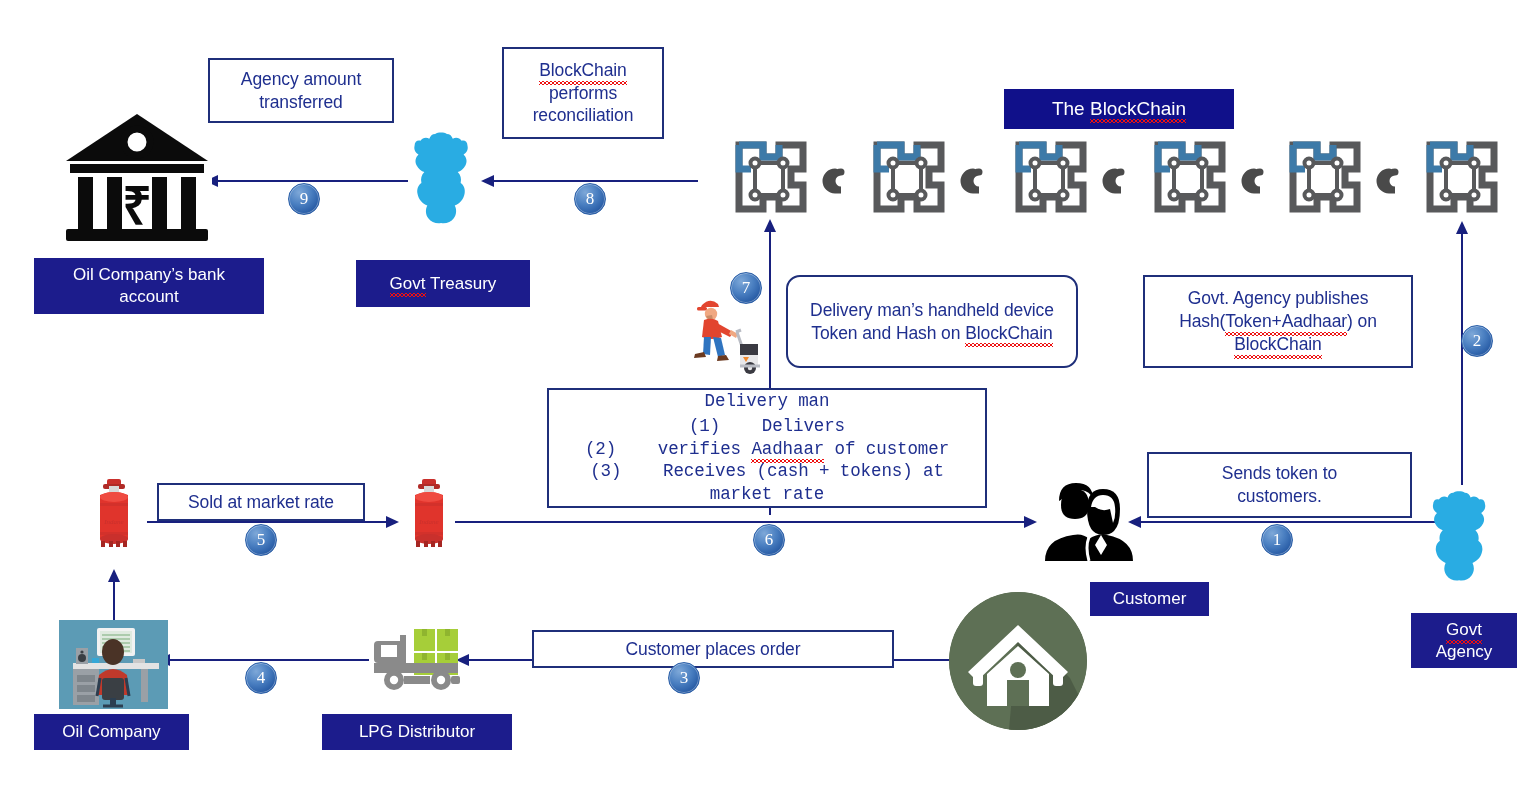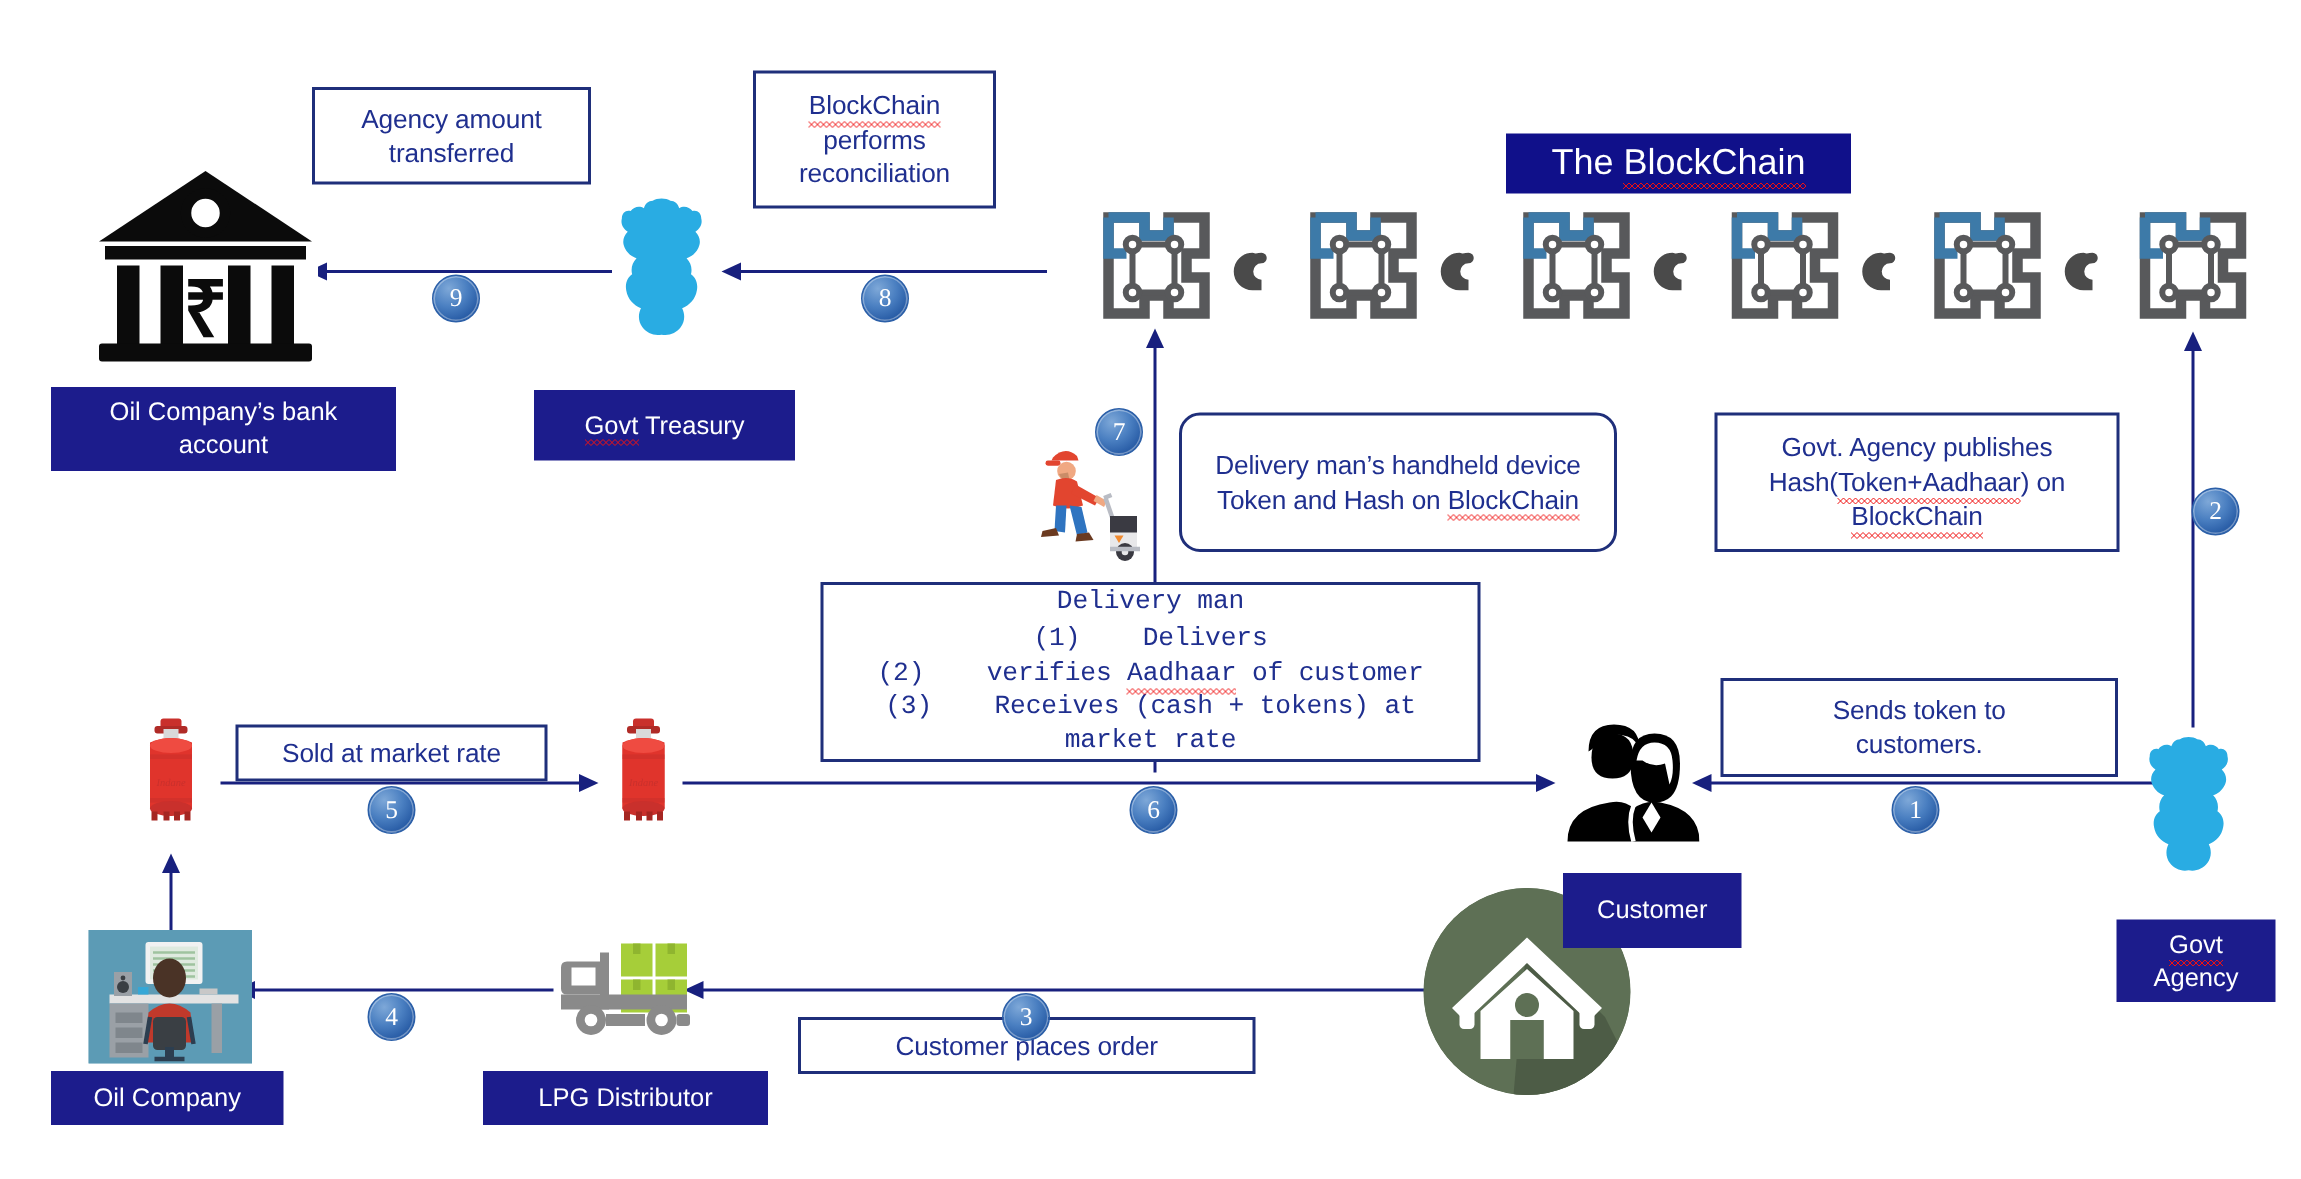--- a/index.html
+++ b/index.html
@@ -105,21 +105,21 @@
 
   
   .people{position:absolute;z-index:5;}
 
   
   .delman{position:absolute;z-index:5;}
 
   
   .bcTitle{
     position:absolute;background:#10108a;color:#ffffff;
-    font-size:24px;display:flex;align-items:center;justify-content:center;
+    font-size:19px;display:flex;align-items:center;justify-content:center;
     z-index:7;
   }
 </style>
 </head>
 <body>
 
 <div id="stage">
 
   <svg width="0" height="0" style="position:absolute" aria-hidden="true">
     <defs>
@@ -494,21 +494,21 @@
         <path d="M48 28 q0 -20 16 -20 q17 0 17 20 q0 16 -6 22 q-4 4 -11 4 q-16 0 -16 -26 z"></path>
         <path d="M52 26 q2 -12 12 -12 q11 0 12 12 q1 10 -2 16 l-3 -14 q-8 3 -15 -2 z" fill="#ffffff"></path>
 
         <path d="M6 80 q0 -22 28 -26 q10 -2 16 4 q8 -6 18 -4 q26 5 26 26 z"></path>
         <path d="M50 56 q-4 10 0 24" stroke="#ffffff" stroke-width="3" fill="none"></path>
         <path d="M62 54 l-6 10 6 10 6 -10 z" fill="#ffffff"></path>
       </g>
     </svg>
   </div>
 
-  <div class="navylabel" style="left:1042px;top:582px;width:119px;height:50px;">
+  <div class="navylabel" style="left:1090px;top:582px;width:119px;height:34px;">
     <span class="ln">Customer</span>
   </div>
 
   <div class="callout" style="left:1147px;top:452px;width:265px;height:66px;">
     <span>
       <span class="ln">Sends token to</span>
       <span class="ln">customers.</span>
     </span>
   </div>
 
@@ -612,21 +612,21 @@
   <div class="navylabel" style="left:322px;top:714px;width:190px;height:36px;">
     <span class="ln">LPG Distributor</span>
   </div>
 
   <div class="arrowline harrow" style="left:168px;top:659px;width:201px;"></div>
   <div class="head head-l" style="left:157px;top:654px;"></div>
   <div class="badge" style="left:245px;top:662px;">
       <span>4</span>
     </div>
 
-  <div class="callout" style="left:532px;top:630px;width:305px;height:38px;margin-top:48px;">
+  <div class="callout" style="left:532px;top:630px;width:362px;height:38px;">
     <span class="ln">Customer places order</span>
   </div>
 
   <div class="arrowline harrow" style="left:468px;top:659px;width:500px;"></div>
   <div class="head head-l" style="left:456px;top:654px;"></div>
   <div class="badge" style="left:668px;top:662px;">
       <span>3</span>
     </div>
 
   <div class="housecircle" style="left:949px;top:592px;width:138px;height:138px;">

